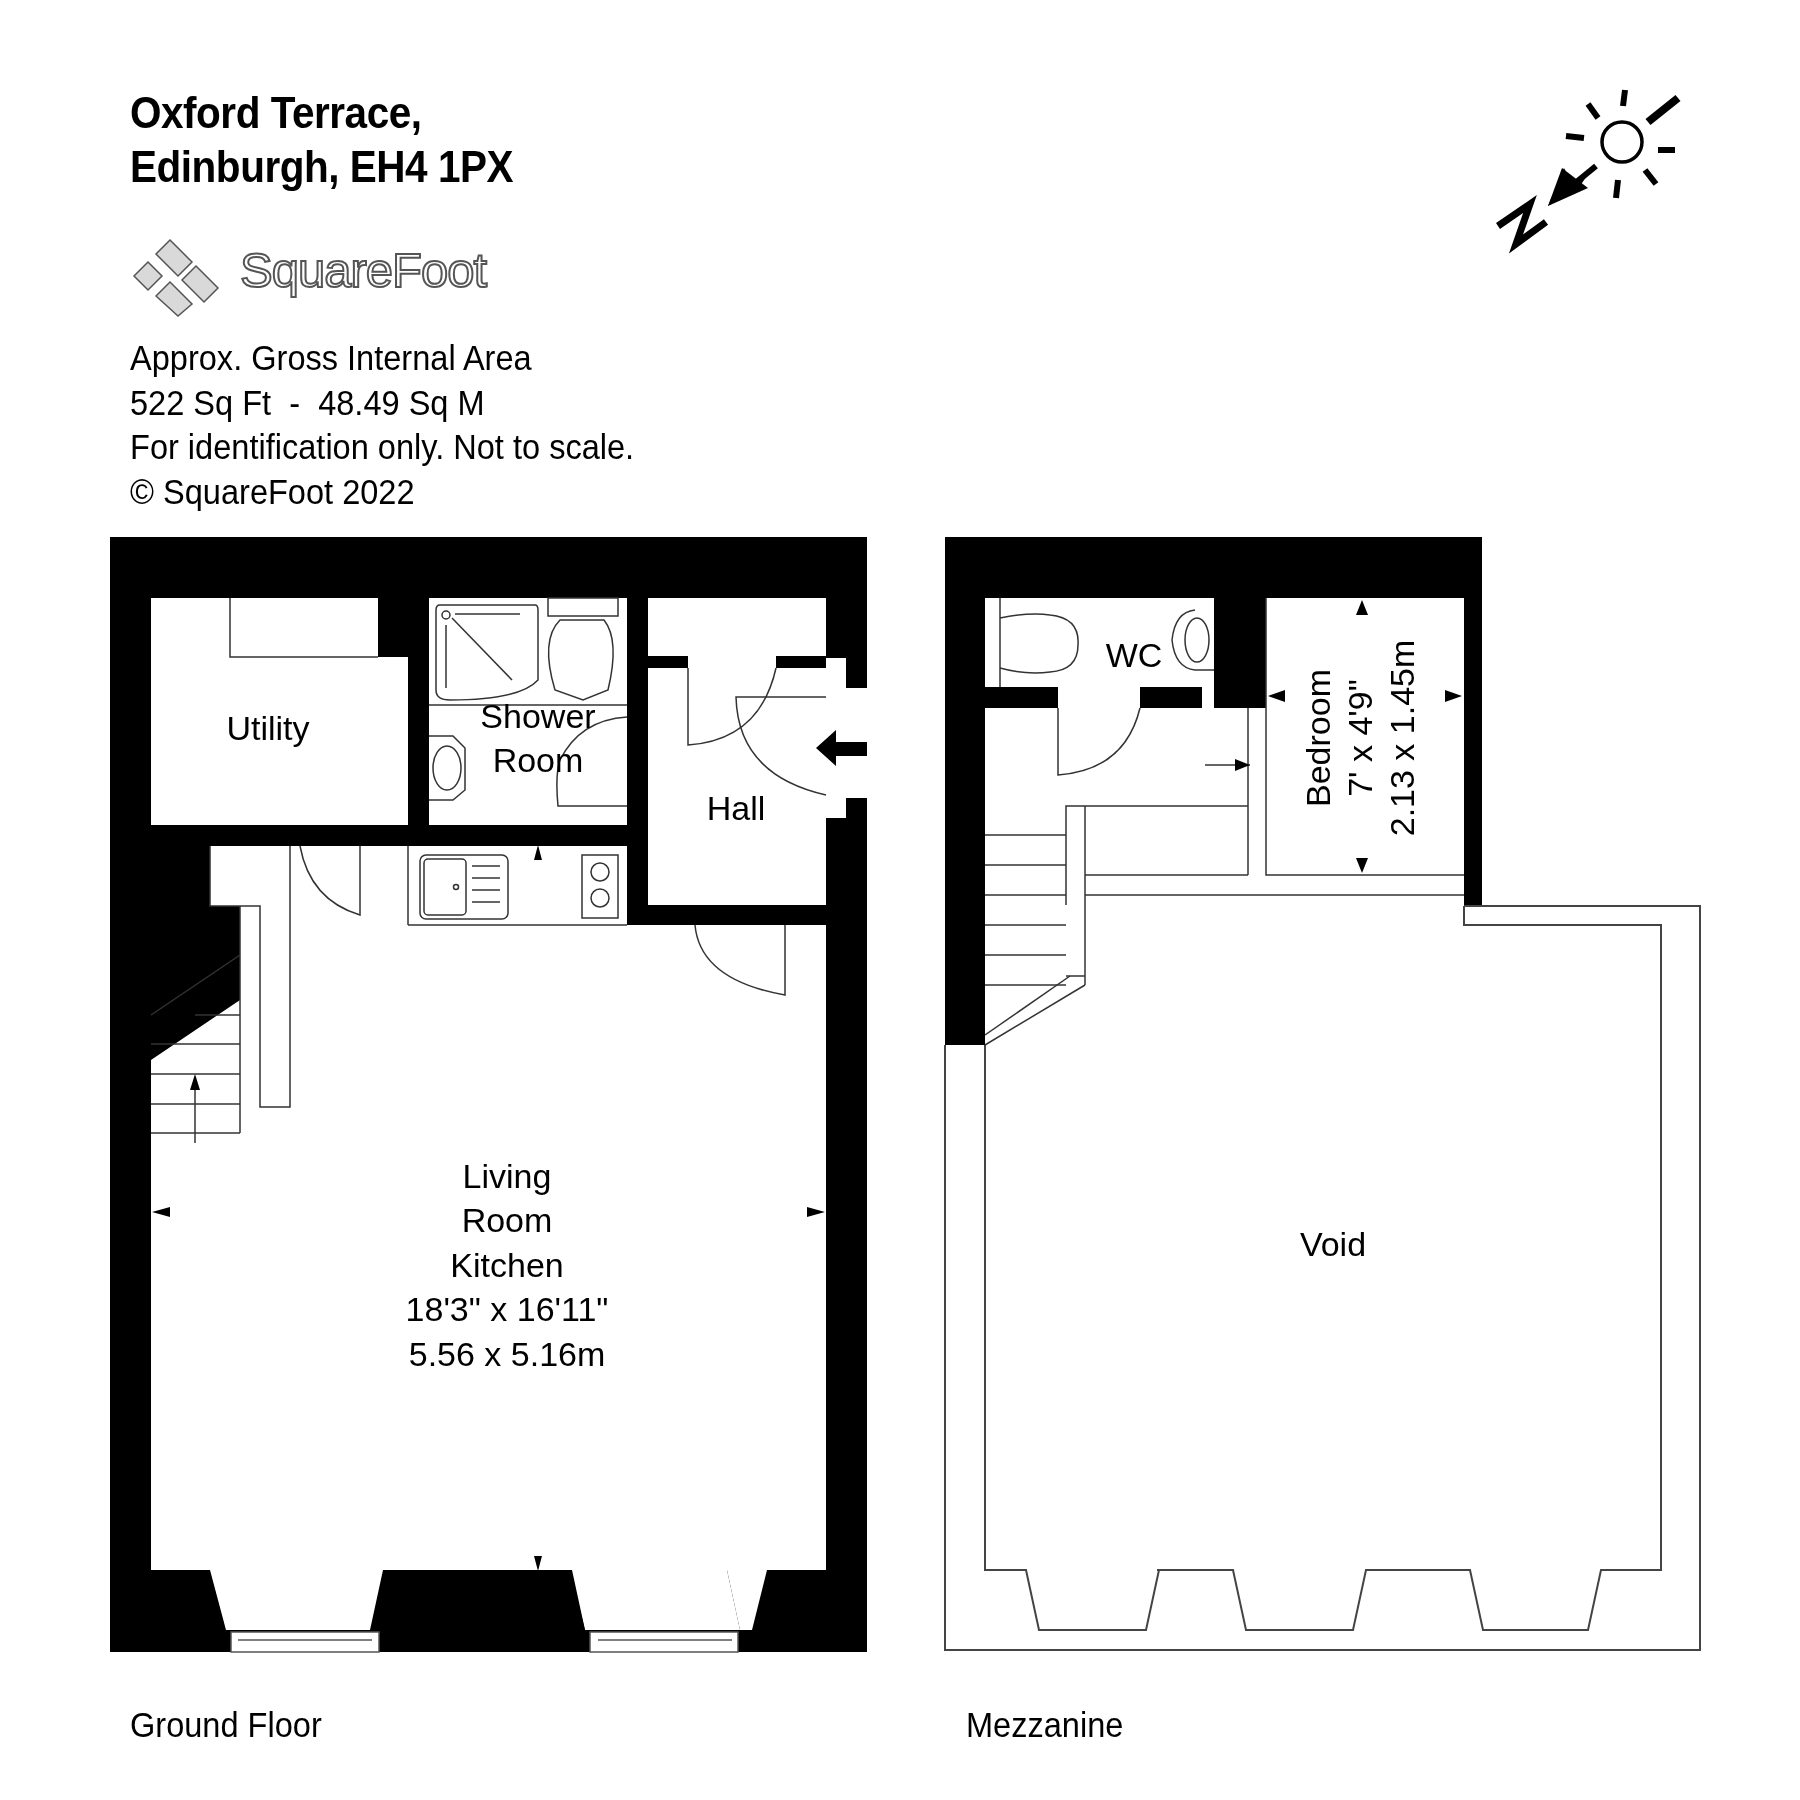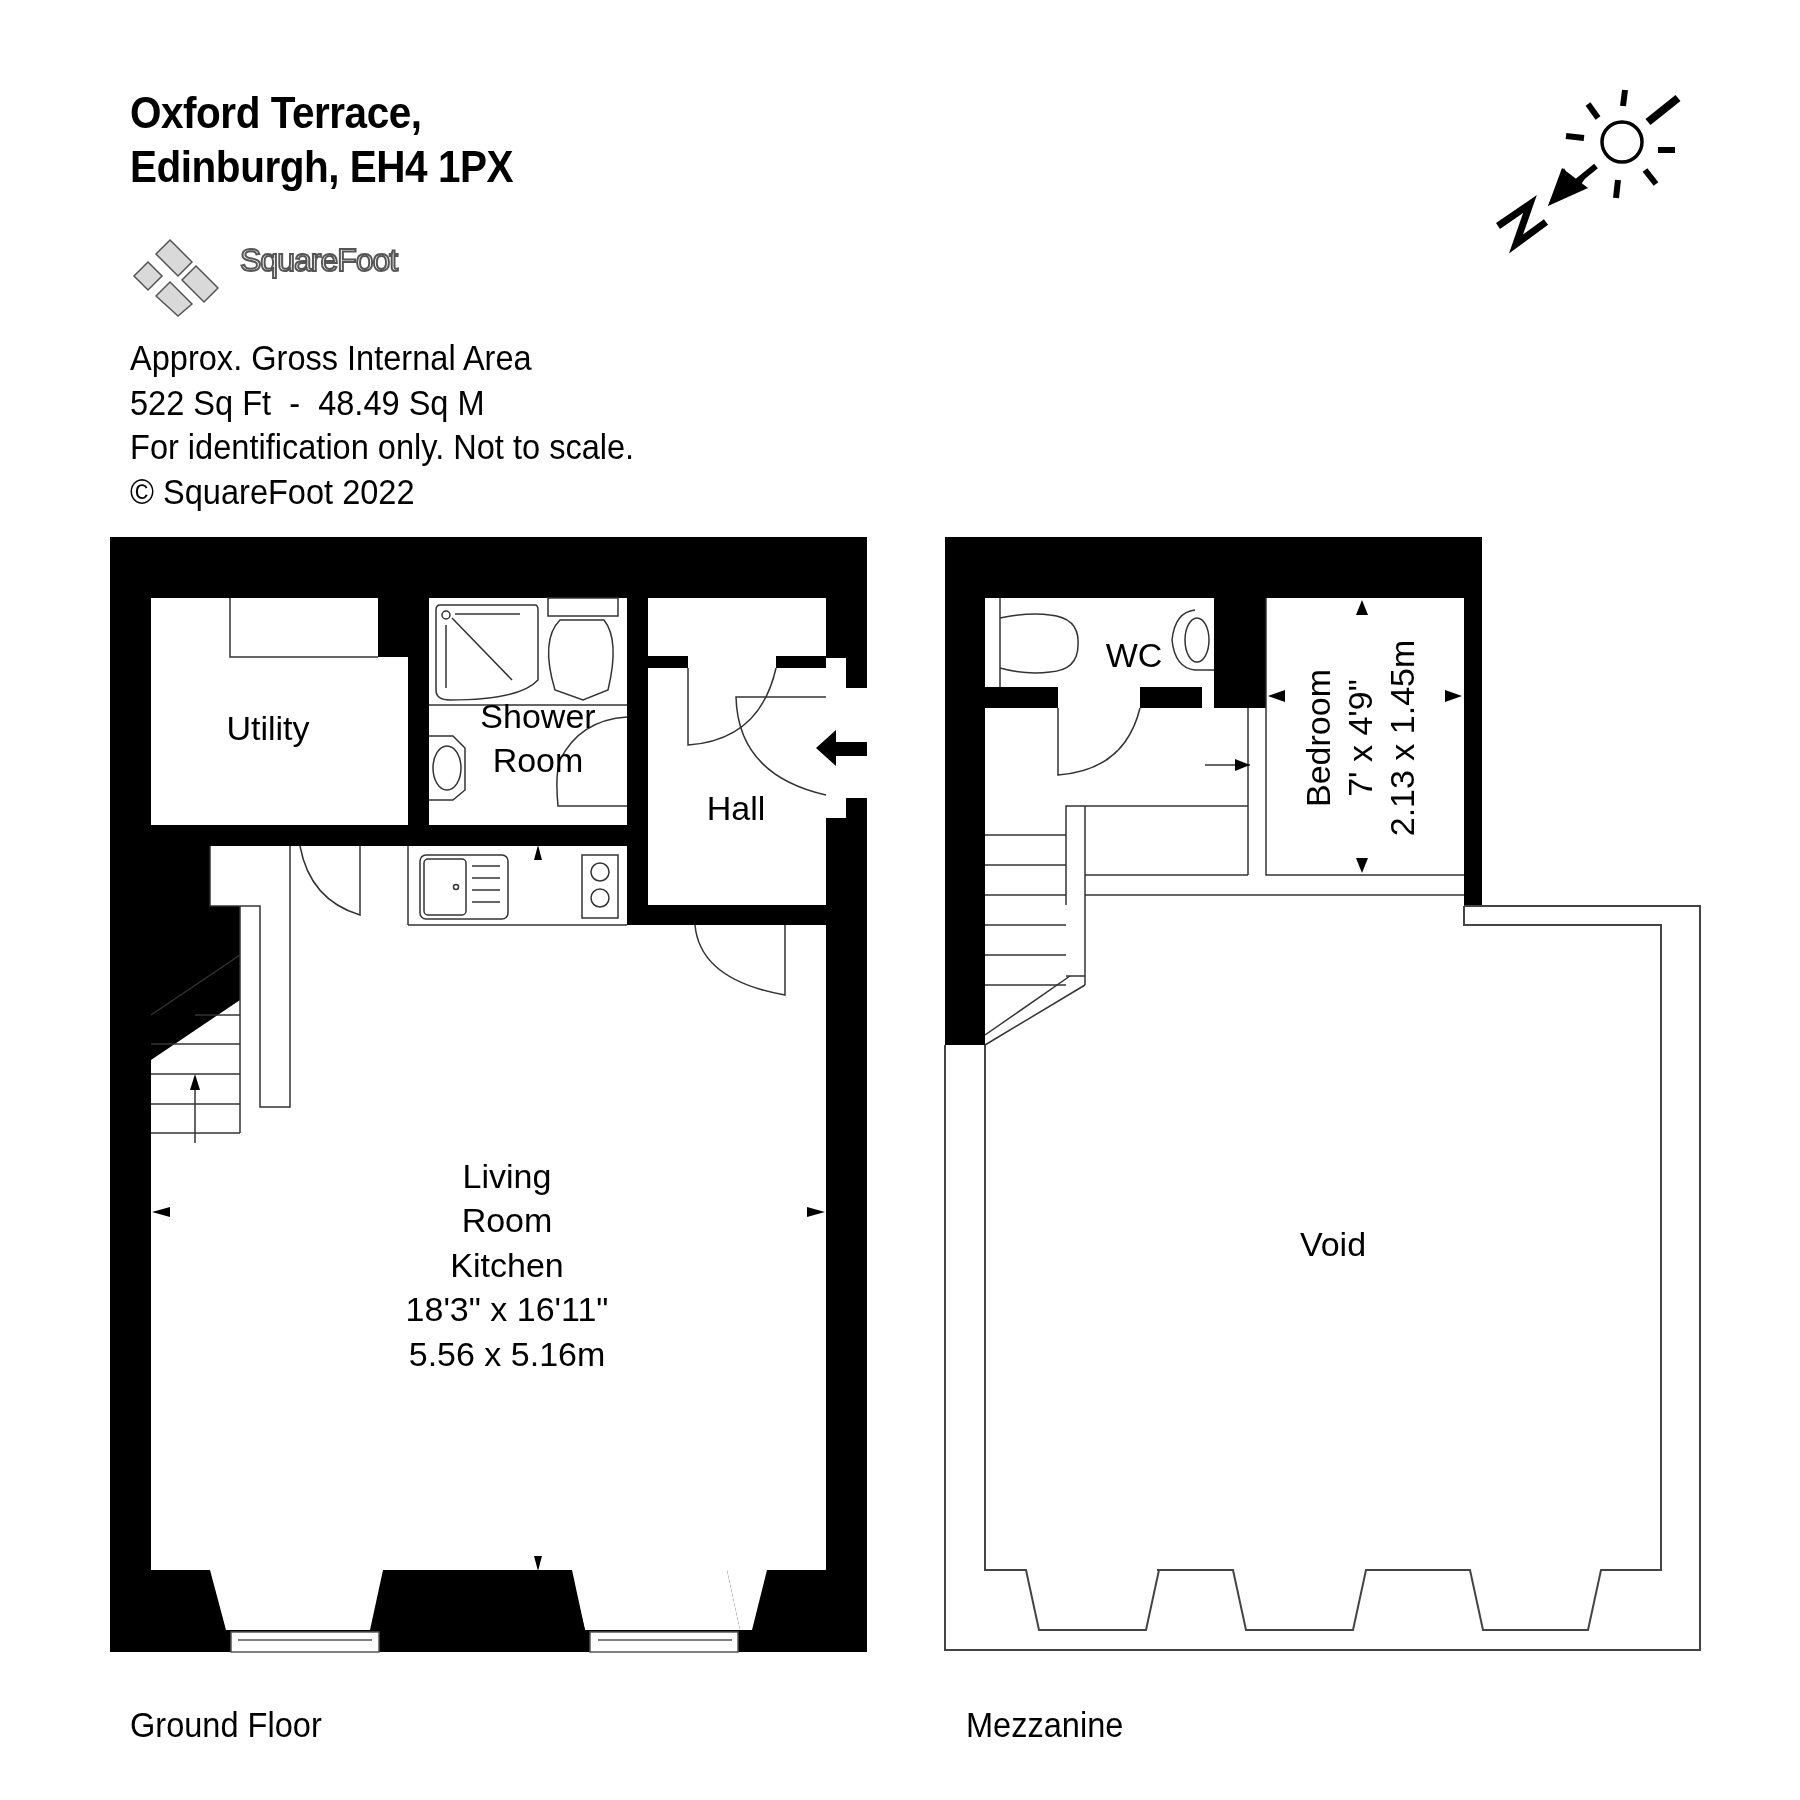--- a/index.html
+++ b/index.html
@@ -1,21 +1,21 @@
 <!DOCTYPE html>
 <html><head>
   <meta charset="utf-8">
   <style>
     html, body { margin: 0; padding: 0; background: #ffffff; }
     body { width: 1800px; height: 1800px; position: relative; overflow: hidden;
            font-family: "Liberation Sans", sans-serif; color: #000; }
     .title { position: absolute; left: 130px; top: 86px; font-size: 44px; font-weight: bold;
              line-height: 54px; letter-spacing: -0.5px; transform: scaleX(0.92); transform-origin: left top; }
     .logo { position: absolute; left: 130px; top: 238px; width: 420px; height: 80px; }
-    .logo-text { position: absolute; left: 110px; top: 4px; font-size: 32px; color: #ffffff;
+    .logo-text { position: absolute; left: 110px; top: 4px; font-size: 49px; color: #ffffff;
                  -webkit-text-stroke: 2px #555; letter-spacing: -1px; font-weight: normal; }
     .info { position: absolute; left: 130px; top: 336px; font-size: 35px; line-height: 44.5px;
             transform: scaleX(0.93); transform-origin: left top; }
     .info div { white-space: nowrap; }
     .compass { position: absolute; left: 1480px; top: 80px; width: 220px; height: 180px; }
     svg.plan { position: absolute; left: 0; top: 0; width: 1800px; height: 1800px; }
     .floor-label { position: absolute; top: 1705px; font-size: 35px; transform: scaleX(0.93); transform-origin: left top; }
     .room-label { font-family: "Liberation Sans", sans-serif; font-size: 34px; fill: #000; }
   </style>
 </head>

